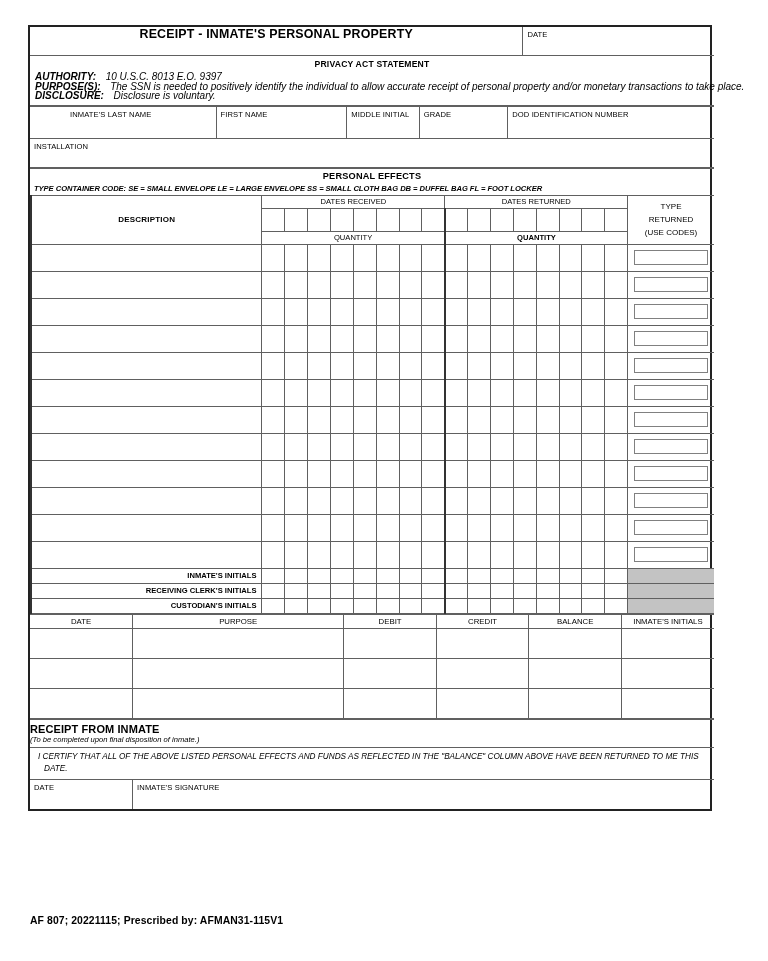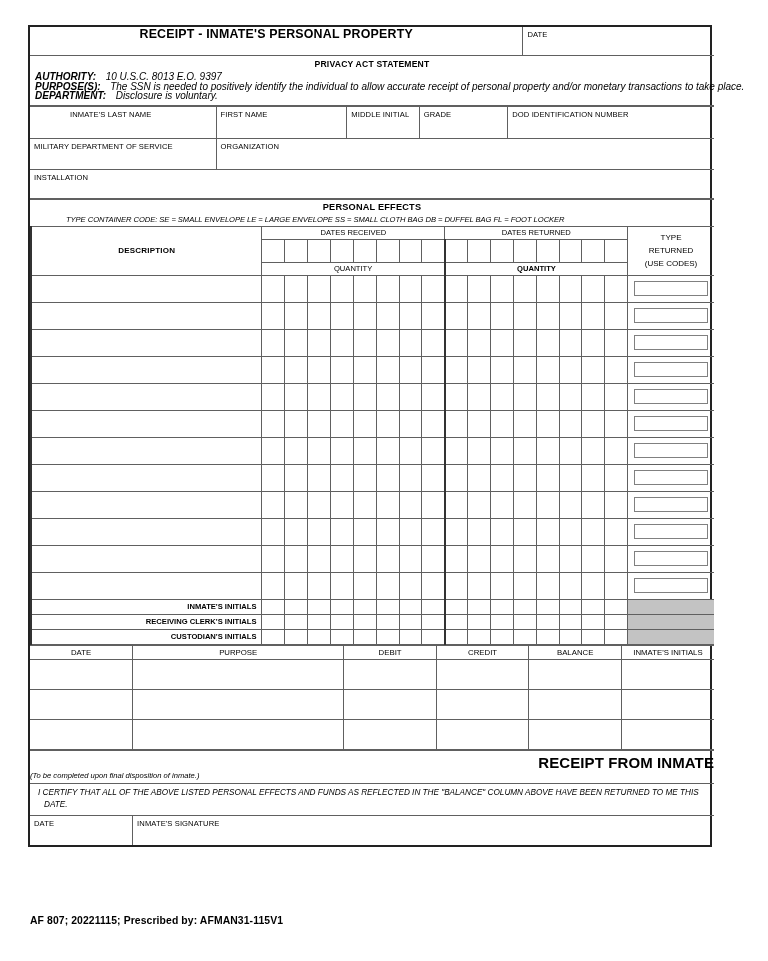--- a/index.html
+++ b/index.html
@@ -83,26 +83,25 @@
   
   .banner {
     font-size: 9.2px;
     font-weight: bold;
     text-align: center;
     letter-spacing: .2px;
     padding: 2px 0 2px 0;
   }
   .codeline {
     font-size: 7.6px;
-    font-weight: normal;
+    font-weight: bold;
     font-style: italic;
     padding: 1px 0 2px 4px;
     white-space: nowrap;
     letter-spacing: -.05px;
-    margin-left: 32px;
   }
 
   
   table.pe {
     border-collapse: collapse;
     width: 684px;
     table-layout: fixed;
   }
   table.pe td {
     border: 1px solid #606060;
@@ -156,23 +155,23 @@
   }
   .money-hdr {
     font-size: 7.8px;
     text-align: center;
     padding: 2px 0 2px 0;
   }
   .money-row { height: 30px; }
 
   
   .rcpt-title {
-    font-size: 15px;
+    font-size: 11px;
     font-weight: bold;
-    text-align: right;
+    text-align: left;
     padding-top: 3px;
     letter-spacing: .1px;
   }
   .rcpt-sub {
     font-size: 7.6px;
     font-style: italic;
     padding-bottom: 3px;
   }
   .certify {
     font-size: 8.2px;
@@ -229,21 +228,21 @@
               <b>AUTHORITY:</b>
               <span style="display:inline-block;width:4px"></span>
               <span>10 U.S.C. 8013 E.O. 9397</span>
             </div>
             <div class="privacy-line">
               <b>PURPOSE(S):</b>
               <span style="display:inline-block;width:4px"></span>
               <span>The SSN is needed to positively identify the individual to allow accurate receipt of personal property and/or monetary transactions to take place.</span>
             </div>
             <div class="privacy-line">
-              <b>DEPARTMENT:</b>
+              <b>DISCLOSURE:</b>
               <span style="display:inline-block;width:4px"></span>
               <span>Disclosure is voluntary.</span>
             </div>
           </div>
         </td>
       </tr>
     </tbody>
       </table>
 
     <table class="grid">
@@ -263,28 +262,20 @@
           <div class="lbl">FIRST NAME</div>
         </td>
         <td>
           <div class="lbl">MIDDLE INITIAL</div>
         </td>
         <td>
           <div class="lbl">GRADE</div>
         </td>
         <td style="border-right:none;">
           <div class="lbl">DOD IDENTIFICATION NUMBER</div>
-        </td>
-      </tr>
-      <tr style="height:31px">
-        <td style="border-left:none;">
-          <div class="lbl">MILITARY DEPARTMENT OF SERVICE</div>
-        </td>
-        <td colspan="4" style="border-right:none;">
-          <div class="lbl">ORGANIZATION</div>
         </td>
       </tr>
       <tr style="height:29px">
         <td colspan="5" style="border-left:none;border-right:none;">
           <div class="lbl">INSTALLATION</div>
         </td>
       </tr>
     </tbody>
       </table>
 

